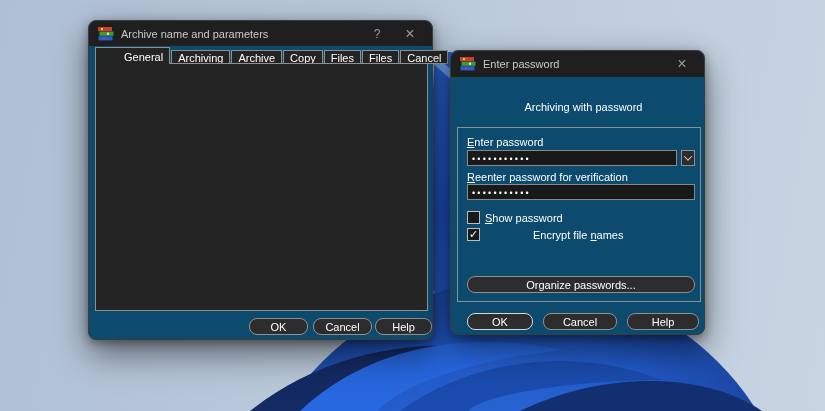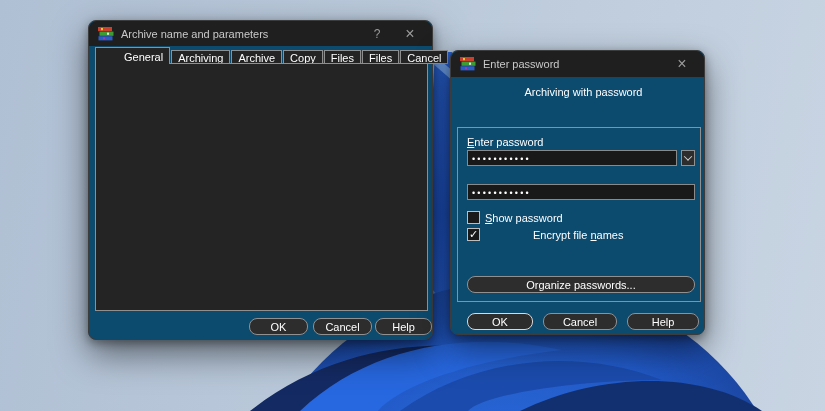--- a/index.html
+++ b/index.html
@@ -185,30 +185,31 @@
       <rect x="1.5" y="4.6" width="14" height="4.2" fill="#3f9c35"></rect>
       <rect x="0.5" y="9.2" width="14" height="4.2" fill="#2b5dc6"></rect>
       <rect x="3" y="1" width="2" height="2.2" fill="#f2c134"></rect>
       <rect x="9" y="5.6" width="2" height="2.2" fill="#e5e5e5"></rect>
       <rect x="5" y="10.2" width="2" height="2.2" fill="#9a3fb5"></rect>
     </svg>
     <span class="ttl">Enter password</span>
     <span class="tbbtn x">×</span>
   </div>
 
-  <div class="subtitle" style="top:35px;padding-left:12px;">Archiving with password</div>
+  <div class="subtitle" style="top:50px;padding-left:12px;">Archiving with password</div>
 
   <div class="grp" style="left:6px; top:76px; width:244px; height:175px;"></div>
 
   <div class="lbl" style="left:16px; top:85px;"><u>E</u>nter password</div>
   <div class="field dots" style="left:16px; top:99px; width:210px; height:16px;">•••••••••••</div>
   <div class="arrowbtn" style="left:230px; top:99px; width:14px; height:16px;">
     <span class="chev"></span>
   </div>
 
+  <div class="lbl" style="left:16px; top:120px;"><u>R</u>eenter password for verification</div>
   <div class="field dots" style="left:16px; top:133px; width:228px; height:16px;">•••••••••••</div>
 
   <span class="cb" style="left:16px; top:160px;"></span>
   <div class="lbl" style="left:34px; top:161px;"><u>S</u>how password</div>
   <span class="cb" style="left:16px; top:177px;">✓</span>
   <div class="lbl" style="left:34px; top:178px;padding-left:48px;">Encrypt file <u>n</u>ames</div>
 
   <div class="btn" style="left:16px; top:225px; width:228px; height:17px;">Organize passwords...</div>
 
   <div class="btn def" style="left:16px; top:262px; width:66px; height:17px;">OK</div>

